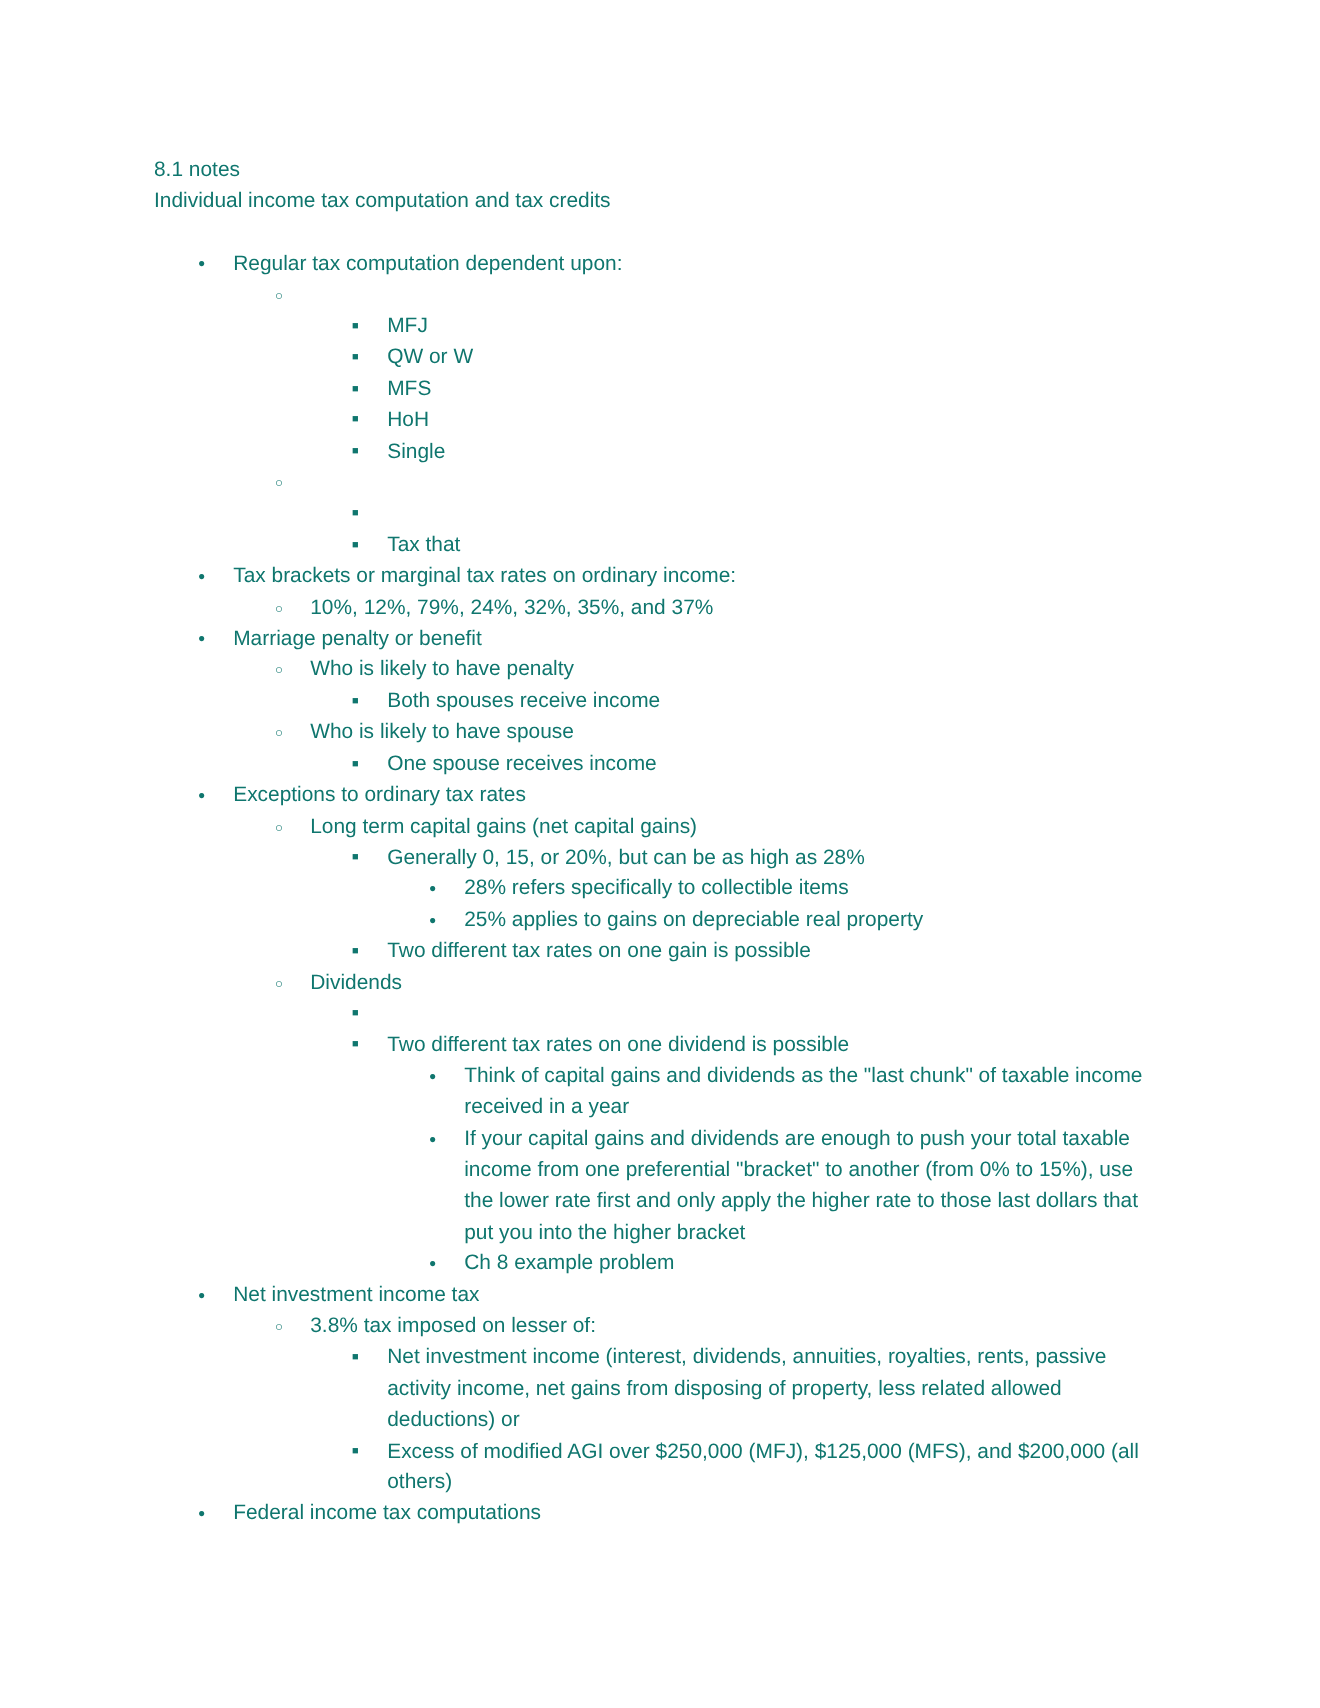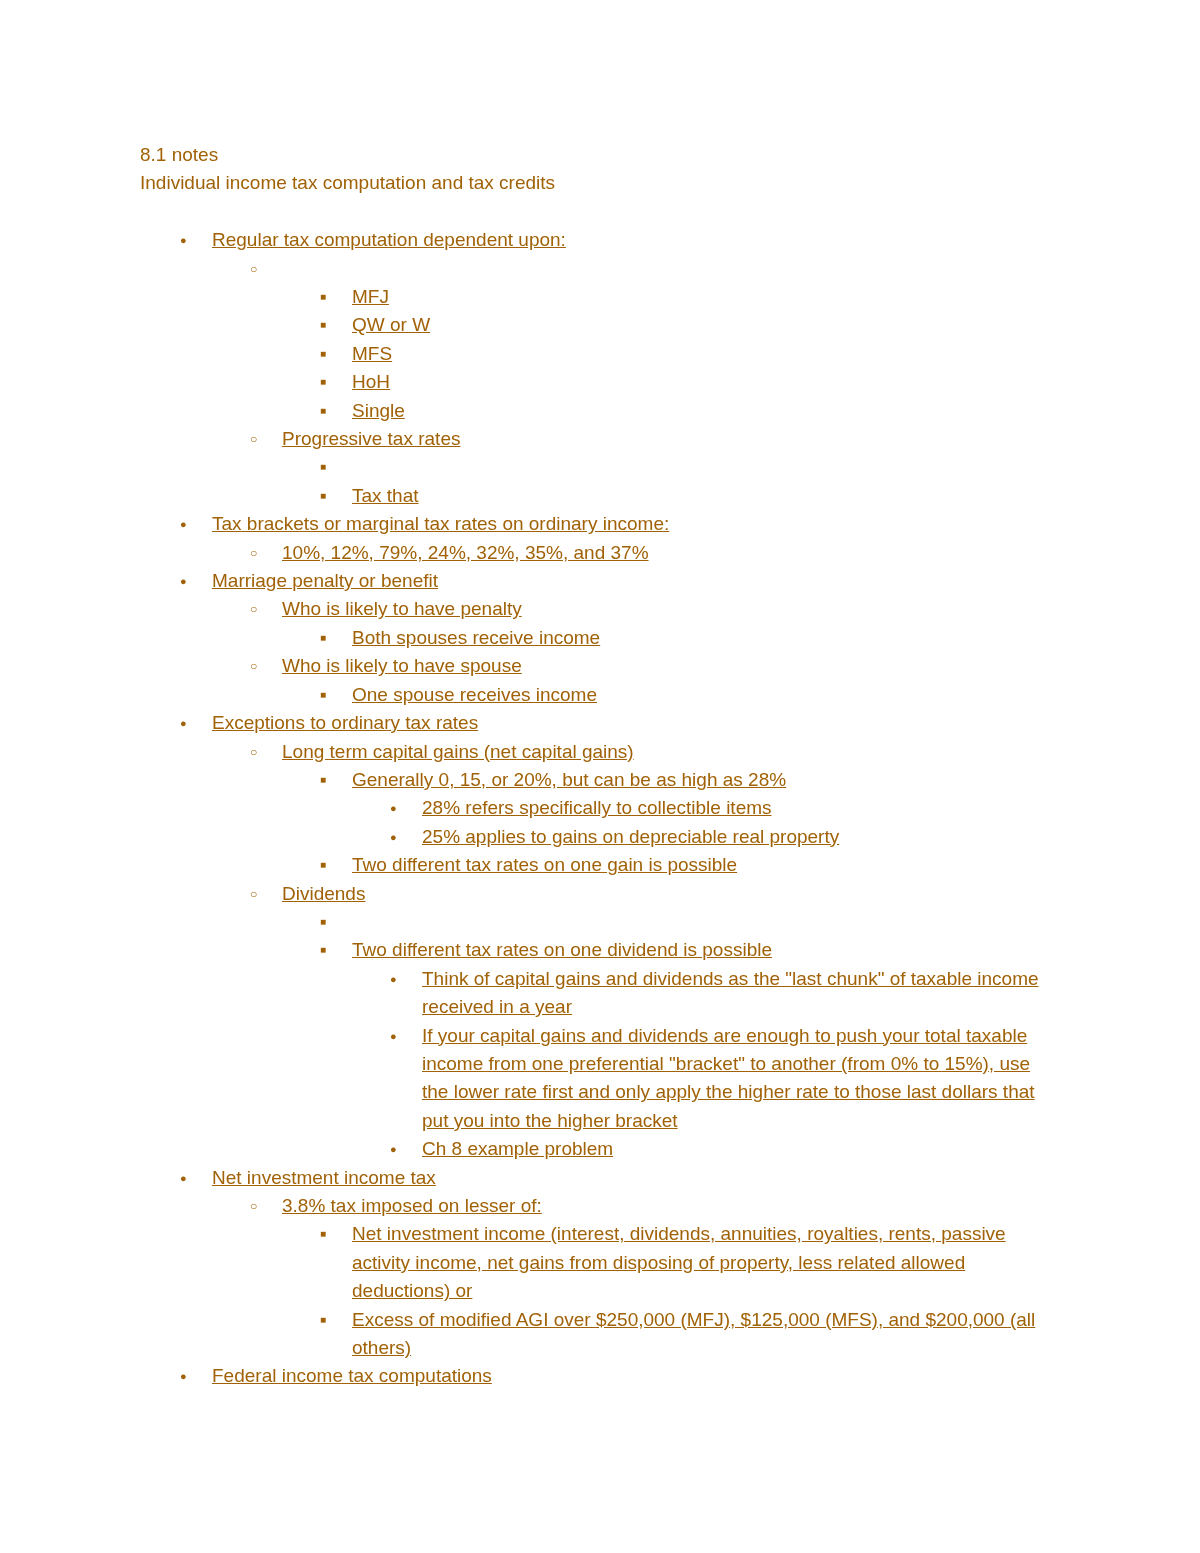--- a/index.html
+++ b/index.html
@@ -6,35 +6,35 @@
   .page {
     position: relative;
     width: 1200px;
     height: 1553px;
     box-sizing: border-box;
     background: #ffffff;
     padding: 141px 140px 0 140px;
     font-family: "Liberation Sans", "DejaVu Sans", sans-serif;
     font-size: 19px;
     line-height: 28.4px;
-    color: #a16207;
+    color: #0f766e;
     overflow: hidden;
   }
   .title-line { white-space: pre-wrap; }
   .blank-line { height: 28.4px; }
   .li { display: flex; align-items: flex-start; }
   .li .bullet {
     flex: 0 0 32px;
     text-align: left;
     line-height: 28.4px;
   }
   .b-disc   { font-size: 11px; }
   .b-circle { font-size: 12px; }
   .b-square { font-size: 10px; }
-  .li .txt { flex: 1 1 auto; text-decoration: underline; }
+  .li .txt { flex: 1 1 auto; }
   .level-1 { padding-left: 40px;  }
   .level-2 { padding-left: 110px; }
   .level-3 { padding-left: 180px; }
   .level-4 { padding-left: 250px; }
 </style>
 </head>
 <body>
 
 <div class="page">
   <div class="title-line">8.1 notes</div>
@@ -63,21 +63,20 @@
       <div class="li level-3">
         <span class="bullet b-square">■</span>
         <span class="txt">HoH</span>
       </div>
       <div class="li level-3">
         <span class="bullet b-square">■</span>
         <span class="txt">Single</span>
       </div>
       <div class="li level-2">
         <span class="bullet b-circle">○</span>
-        <span class="txt">Progressive tax rates</span>
       </div>
       <div class="li level-3">
         <span class="bullet b-square">■</span>
       </div>
       <div class="li level-3">
         <span class="bullet b-square">■</span>
         <span class="txt">Tax that</span>
       </div>
       <div class="li level-1">
         <span class="bullet b-disc">●</span>

